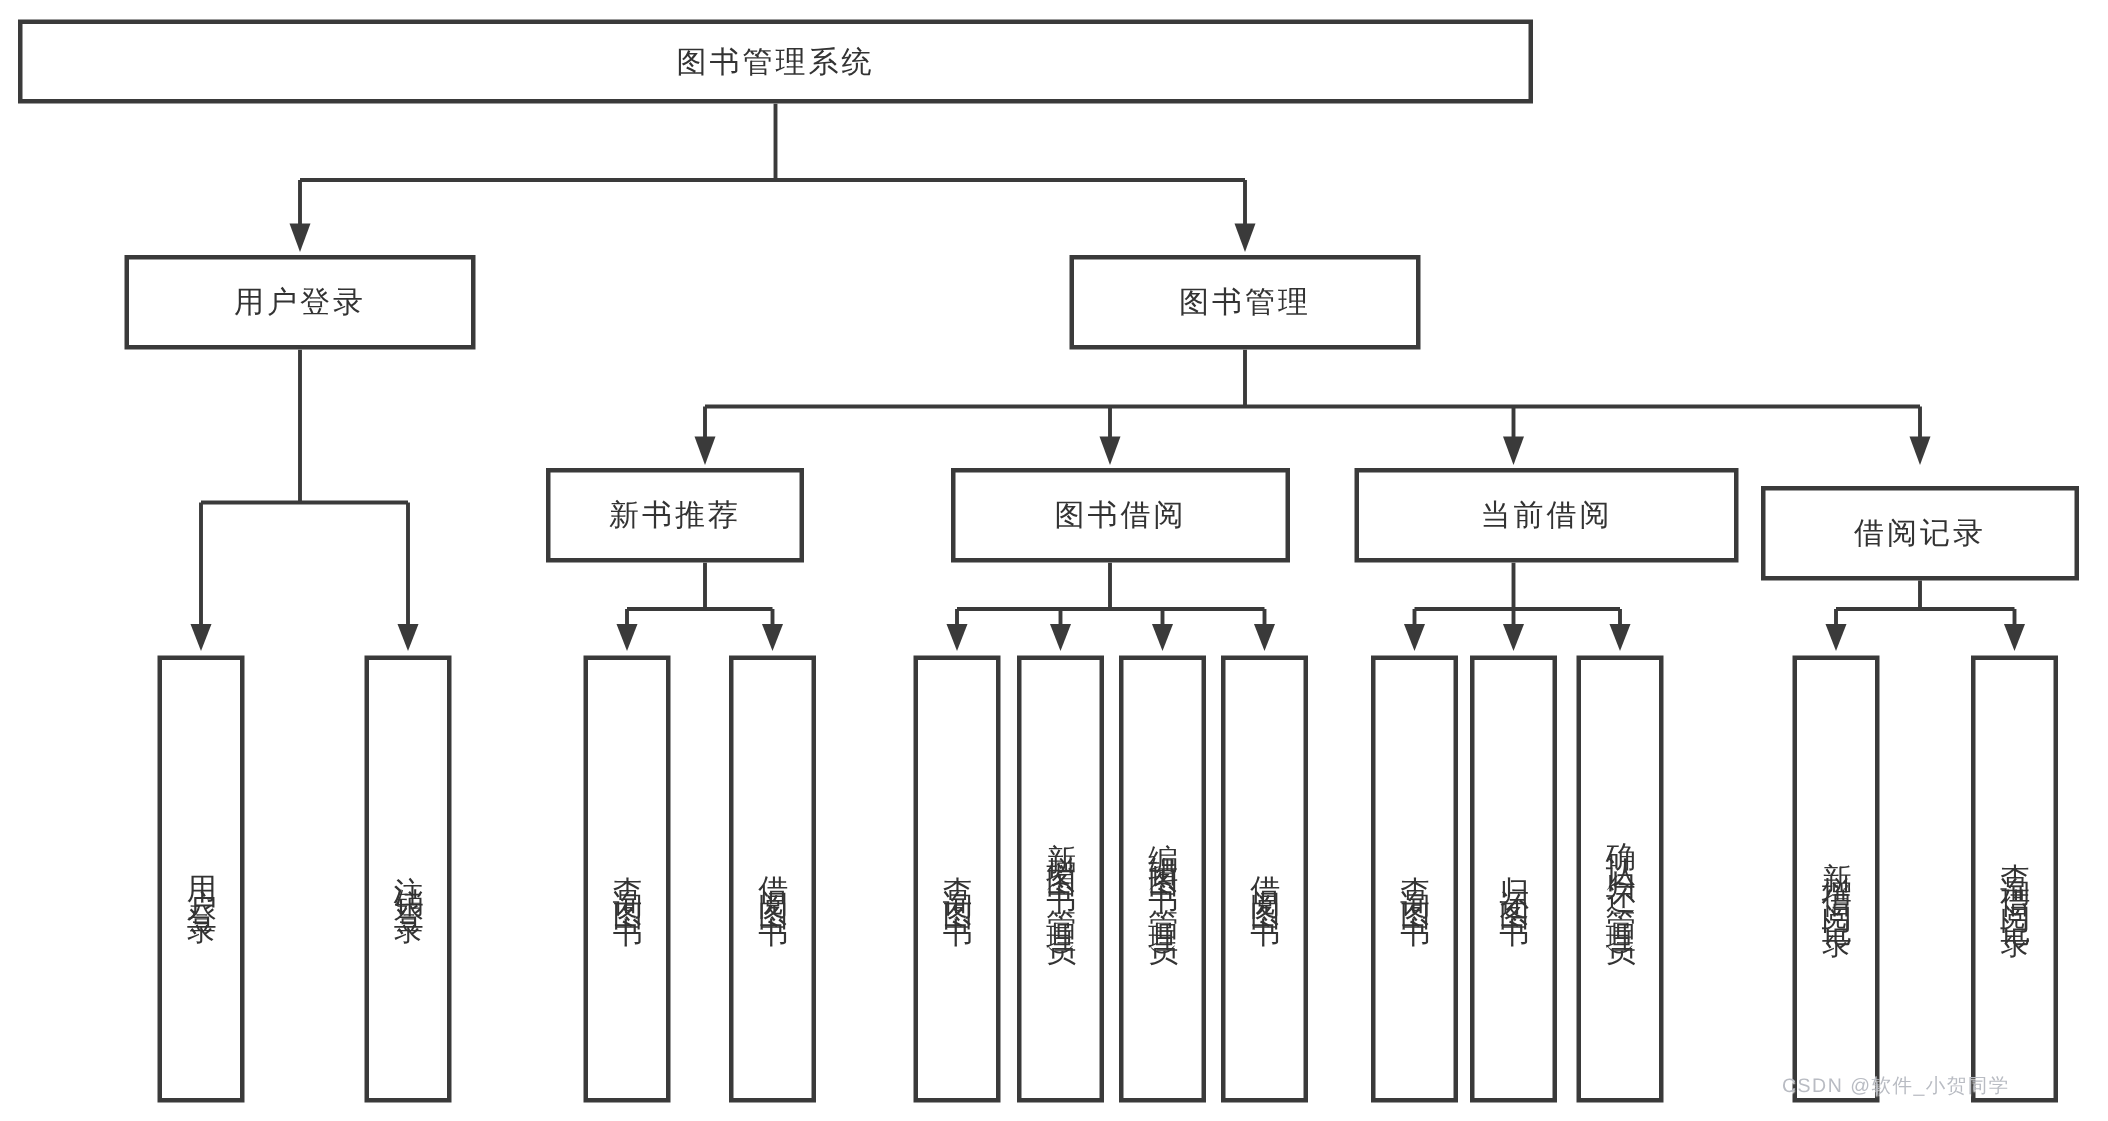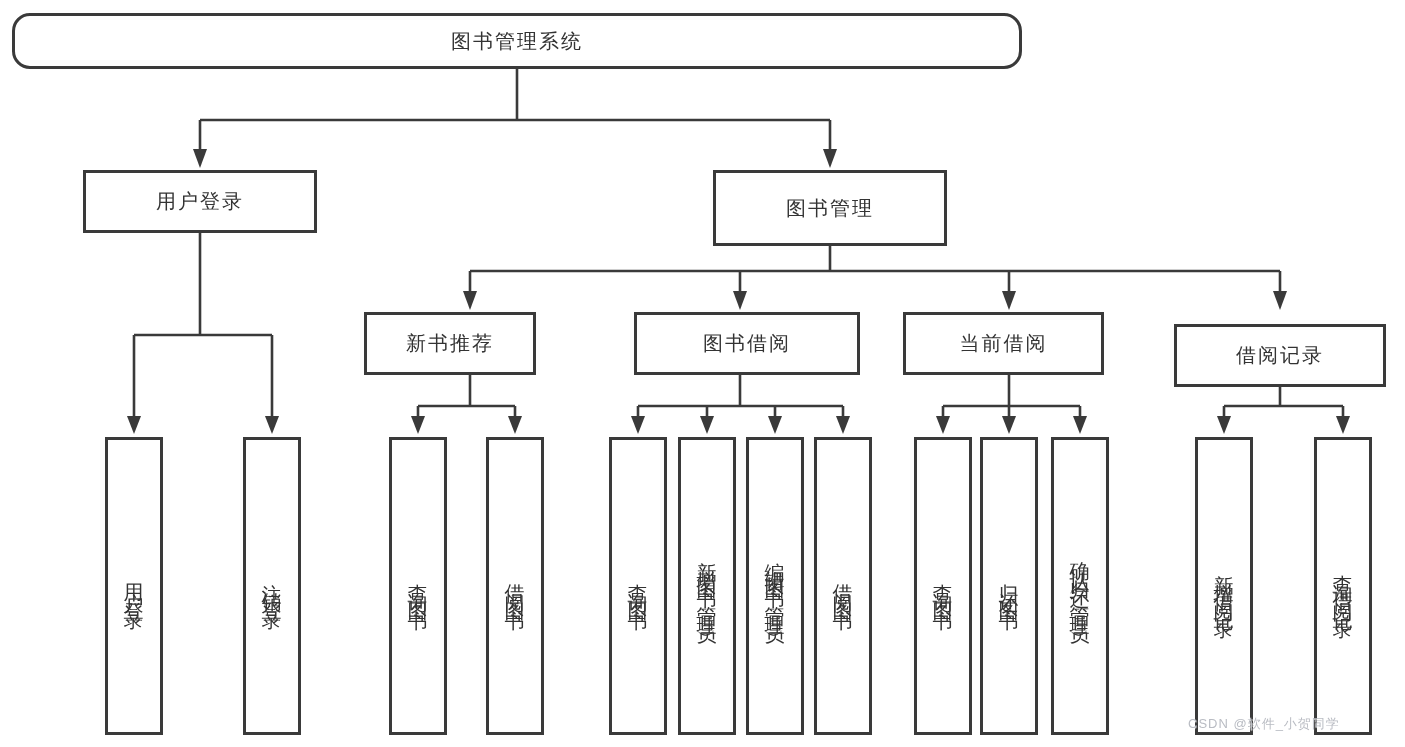--- a/index.html
+++ b/index.html
@@ -91,28 +91,28 @@
       <polygon points="768,416 782,416 775,434"></polygon>
       <polygon points="836,416 850,416 843,434"></polygon>
       <polygon points="936,416 950,416 943,434"></polygon>
       <polygon points="1002,416 1016,416 1009,434"></polygon>
       <polygon points="1073,416 1087,416 1080,434"></polygon>
       <polygon points="1217,416 1231,416 1224,434"></polygon>
       <polygon points="1336,416 1350,416 1343,434"></polygon>
     </g>
   </svg>
 
-  <div class="hbox" style="left:12px;top:13px;width:1010px;height:56px;border-radius:18px;">图书管理系统</div>
+  <div class="hbox" style="left:12px;top:13px;width:1010px;height:56px;">图书管理系统</div>
 
   <div class="hbox" style="left:83px;top:170px;width:234px;height:63px;">用户登录</div>
-  <div class="hbox" style="left:713px;top:170px;width:234px;height:76px;">图书管理</div>
+  <div class="hbox" style="left:713px;top:170px;width:234px;height:63px;">图书管理</div>
 
   <div class="hbox" style="left:364px;top:312px;width:172px;height:63px;">新书推荐</div>
   <div class="hbox" style="left:634px;top:312px;width:226px;height:63px;">图书借阅</div>
-  <div class="hbox" style="left:903px;top:312px;width:201px;height:63px;">当前借阅</div>
+  <div class="hbox" style="left:903px;top:312px;width:256px;height:63px;">当前借阅</div>
   <div class="hbox" style="left:1174px;top:324px;width:212px;height:63px;">借阅记录</div>
 
   <div class="vbox" style="left:105px;top:437px;width:58px;height:298px;">
     <span class="vtext">用户登录</span>
   </div>
   <div class="vbox" style="left:243px;top:437px;width:58px;height:298px;">
     <span class="vtext">注销登录</span>
   </div>
 
   <div class="vbox" style="left:389px;top:437px;width:58px;height:298px;">

